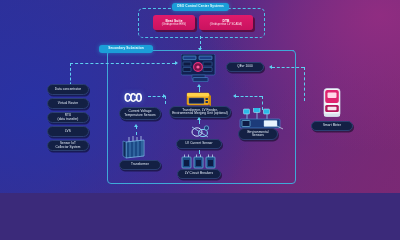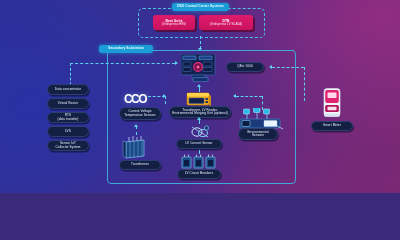--- a/index.html
+++ b/index.html
@@ -124,21 +124,21 @@
   <div class="solid h" style="left:217px;top:50px;width:77px;"></div>
 
   <div class="lbl pill side-pill" style="top:84px;">Data concentrator</div>
   <div class="lbl pill side-pill" style="top:98px;">Virtual Router</div>
   <div class="lbl pill side-pill" style="top:112px;">RTU
 (data transfer)</div>
   <div class="lbl pill side-pill" style="top:126px;">LVS</div>
   <div class="lbl pill side-pill" style="top:140px;">Sensor IoT
 Collector System</div>
 
-  <div class="cco" style="left:124px;top:92px;">CCO</div>
+  <div class="cco" style="left:124px;top:92px;font-family:Liberation Mono, monospace;">CCO</div>
   <div class="lbl pill" style="left:119px;top:107px;width:42px;height:13px;">Current Voltage
 Temperature Sensors</div>
 
   <div class="dash h" style="left:148px;top:96px;width:17px;"></div>
   <div class="dash v" style="left:165px;top:96px;height:8px;"></div>
   <div class="arrow ar-r" style="left:163px;top:94px;"></div>
 
   <div class="node" style="left:186px;top:91px;width:26px;height:16px;">
     <svg viewBox="0 0 26 16" width="26" height="16">
       <rect x="1" y="2" width="22" height="12" rx="1.2" fill="#f0a81c" stroke="#c57f08" stroke-width=".6"></rect>

